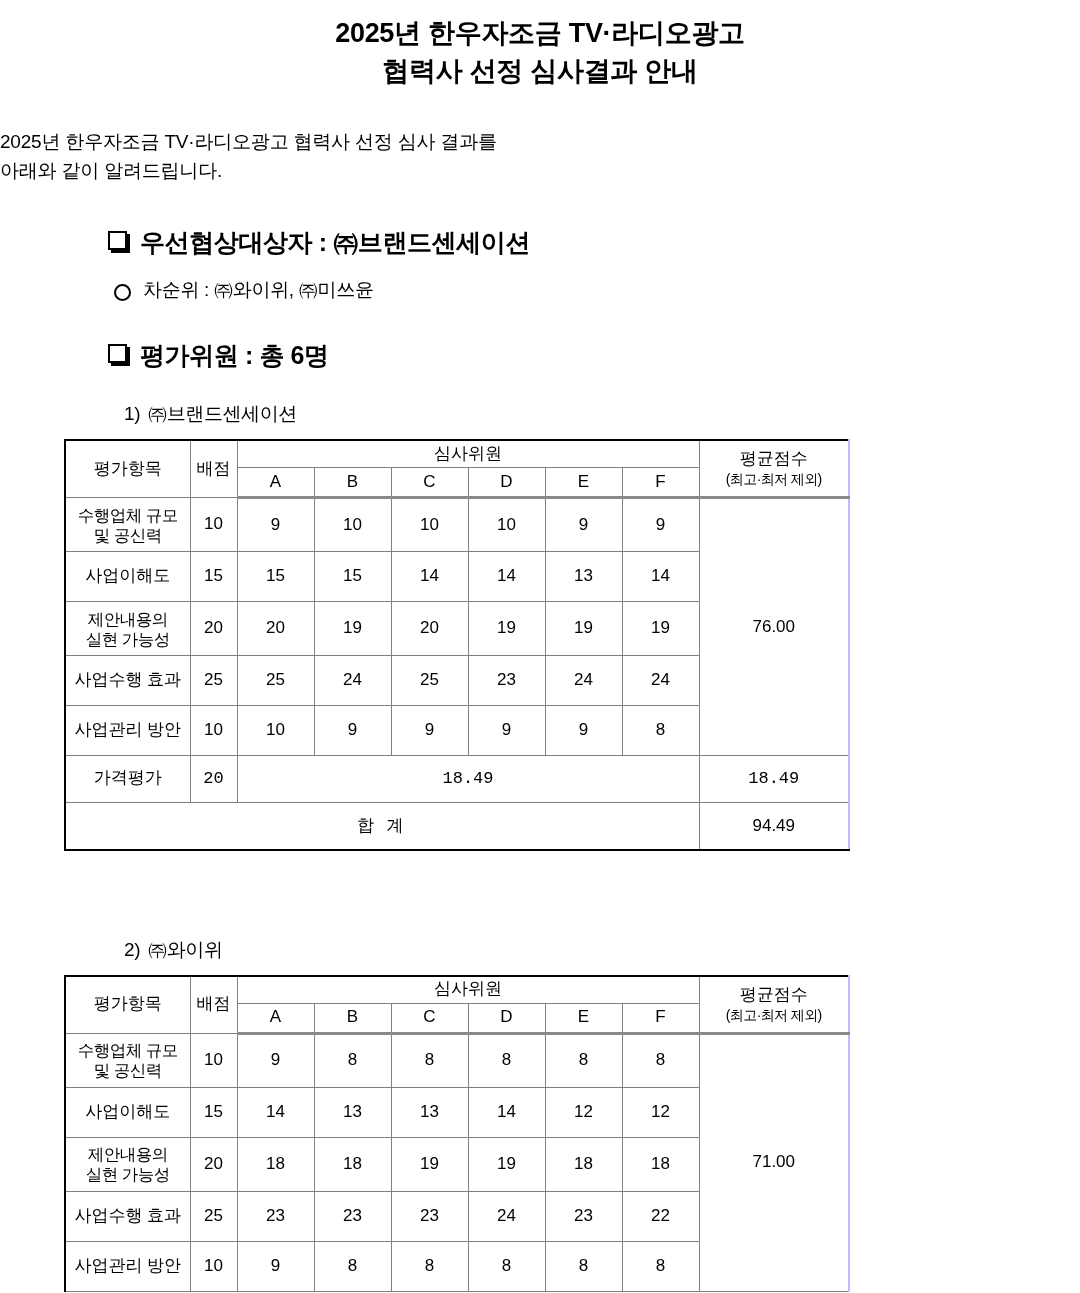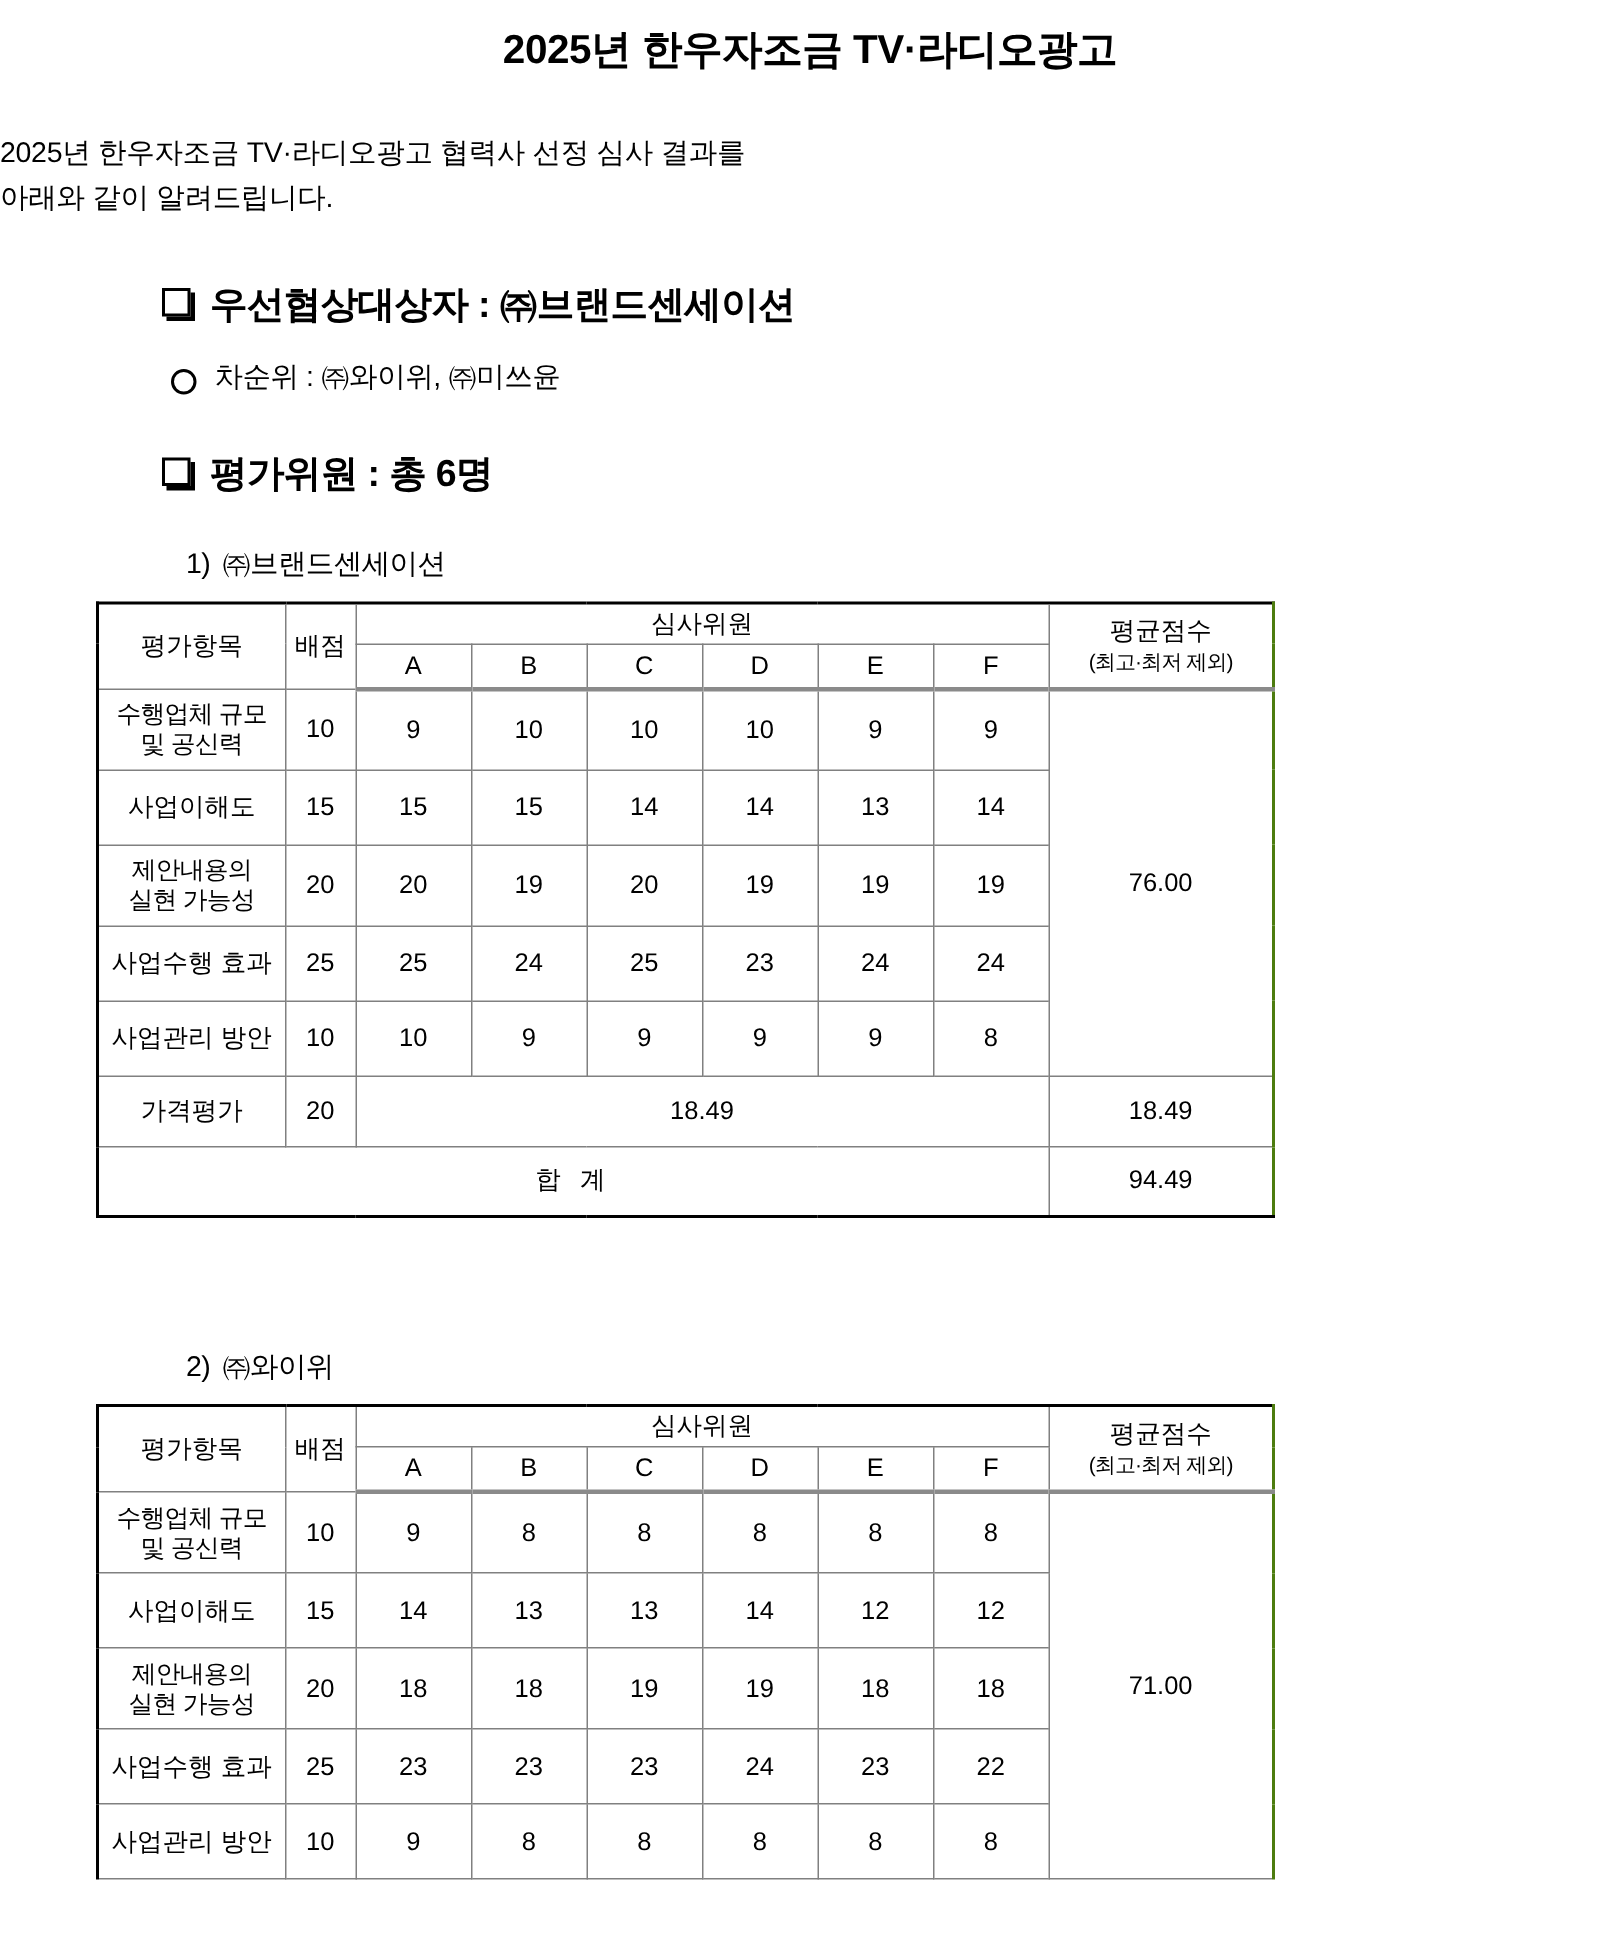--- a/index.html
+++ b/index.html
@@ -107,49 +107,50 @@
     border: 1px solid #808080;
     text-align: center;
     vertical-align: middle;
     font-weight: normal;
     padding: 0;
     line-height: 1.22;
   }
   table.score .outer-t { border-top: 2px solid #000000; }
   table.score .outer-b { border-bottom: 2px solid #000000; }
   table.score .outer-l { border-left: 2px solid #000000; }
-  table.score .outer-r { border-right: 2px solid #4d7c0f; }
+  table.score .outer-r { border-right: 2px solid #c4b5fd; }
 
   .hdr-sep-b { border-bottom: 3px solid #8a8a8a !important; }
 
   .c-item { width: 125px; }
   .c-pts  { width: 47px; }
   .c-j    { width: 77px; }
   .c-avg  { width: 150px; }
 
   .h-item, .h-pts { height: 54px; }
   .h-judge-top { height: 26px; }
   .h-judge-bot { height: 28px; }
   .avg-head-main { font-size: 17px; display: block; }
   .avg-head-sub  { font-size: 14px; display: block; letter-spacing: -0.6px; margin-top: 1px; }
 
   .r-body { height: 50px; }
   .r-body2 { height: 54px; }
-  .r-price { height: 47px; }
+  .r-price { height: 47px; font-family: Liberation Mono, monospace; }
   .r-total { height: 47px; }
   .two-line { line-height: 1.18; font-size: 16.5px; letter-spacing: -0.5px; }
   .total-label { letter-spacing: 4px; }
 
   .gap-tables { height: 56px; }
 </style>
 </head>
 <body>
 
 <div class="doc-title">
   <span class="tline">2025년 한우자조금 TV·라디오광고</span>
+  <span class="tline">협력사 선정 심사결과 안내</span>
 </div>
 
 <div class="lead">
   <span class="lline">2025년 한우자조금 TV·라디오광고 협력사 선정 심사 결과를</span>
   <span class="lline">아래와 같이 알려드립니다.</span>
 </div>
 
 <div class="sections">
 
   <div class="sec-row">

